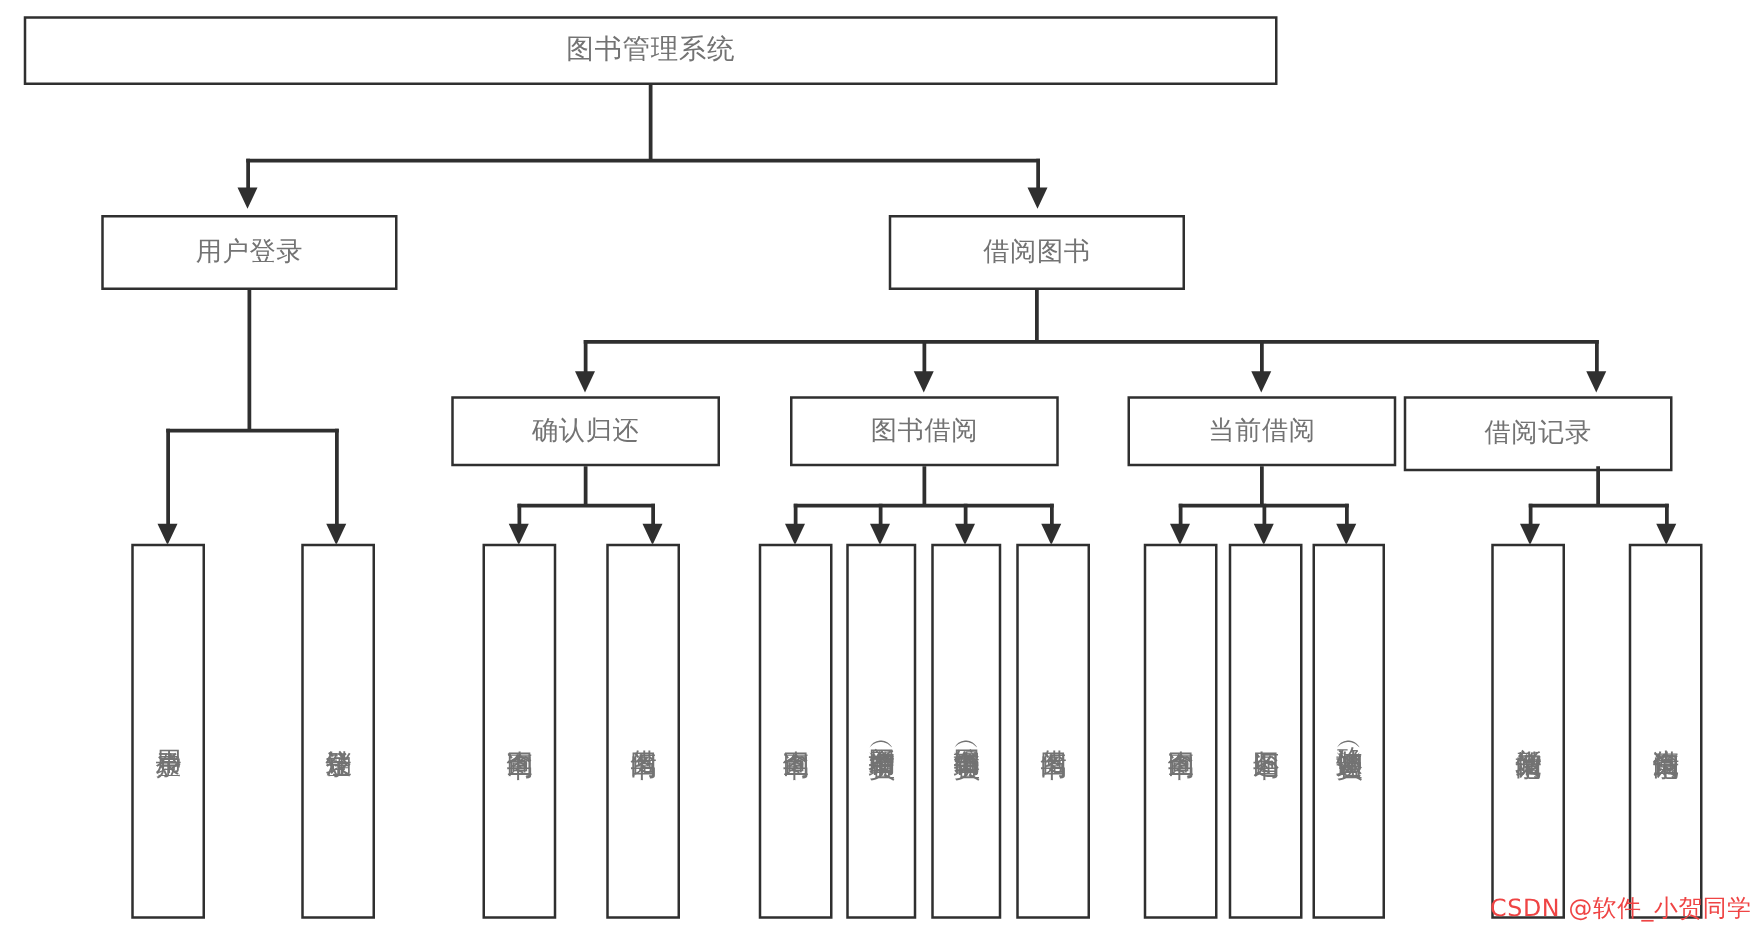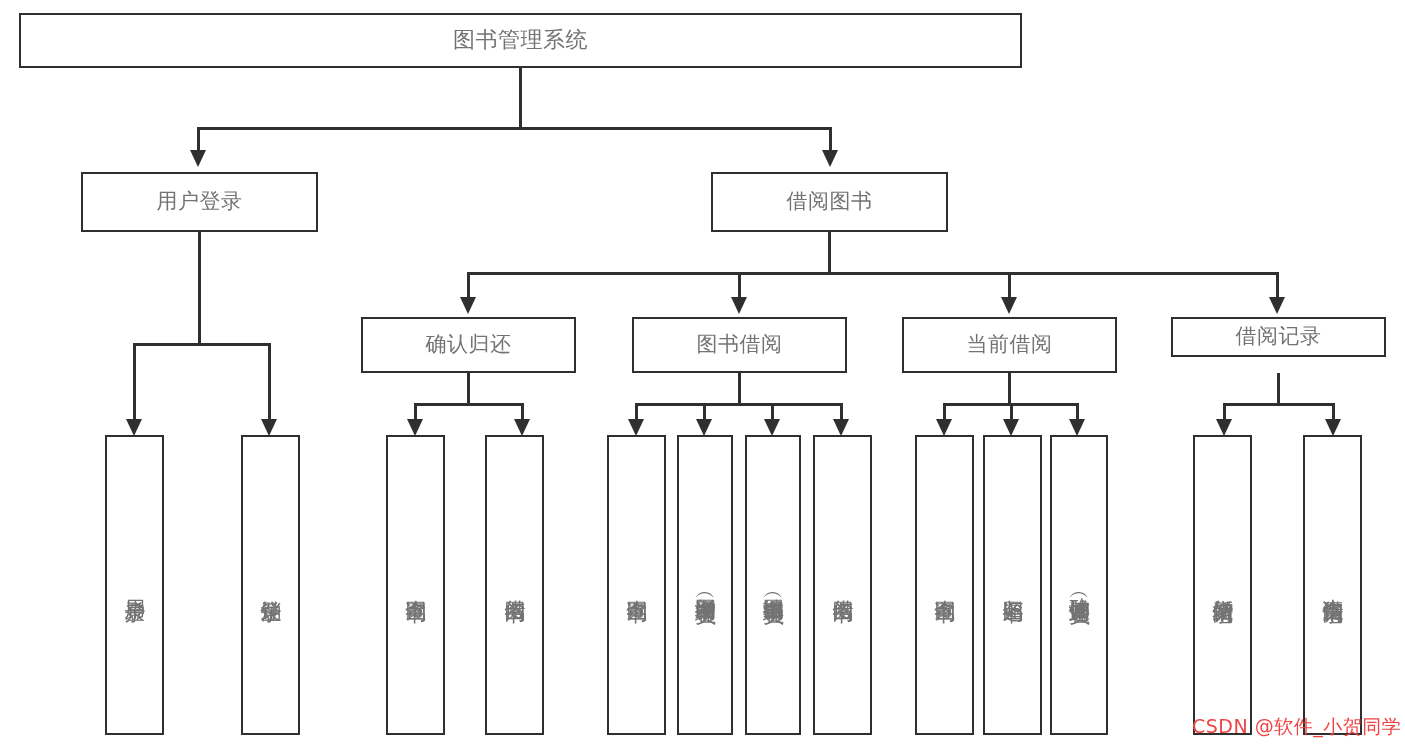--- a/index.html
+++ b/index.html
@@ -116,21 +116,21 @@
 
   <div class="node node-h" style="left:361px; top:317px; width:215px; height:56px;">
     <span class="label">确认归还</span>
   </div>
   <div class="node node-h" style="left:902px; top:317px; width:215px; height:56px;">
     <span class="label">当前借阅</span>
   </div>
   <div class="node node-h" style="left:632px; top:317px; width:215px; height:56px;">
     <span class="label">图书借阅</span>
   </div>
-  <div class="node node-h" style="left:1171px; top:317px; width:215px; height:40px;">
+  <div class="node node-h" style="left:1123px; top:317px; width:215px; height:60px;">
     <span class="label">借阅记录</span>
   </div>
 
   <div class="seg seg-v" style="left:467px; top:373px; width:3px; height:32px;"></div>
   <div class="seg seg-h" style="left:414px; top:403px; width:110px; height:3px;"></div>
   <div class="seg seg-v" style="left:414px; top:403px; width:3px; height:18px;"></div>
   <div class="arrow" style="left:407px; top:419px;"></div>
   <div class="seg seg-v" style="left:521px; top:403px; width:3px; height:18px;"></div>
   <div class="arrow" style="left:514px; top:419px;"></div>
 

